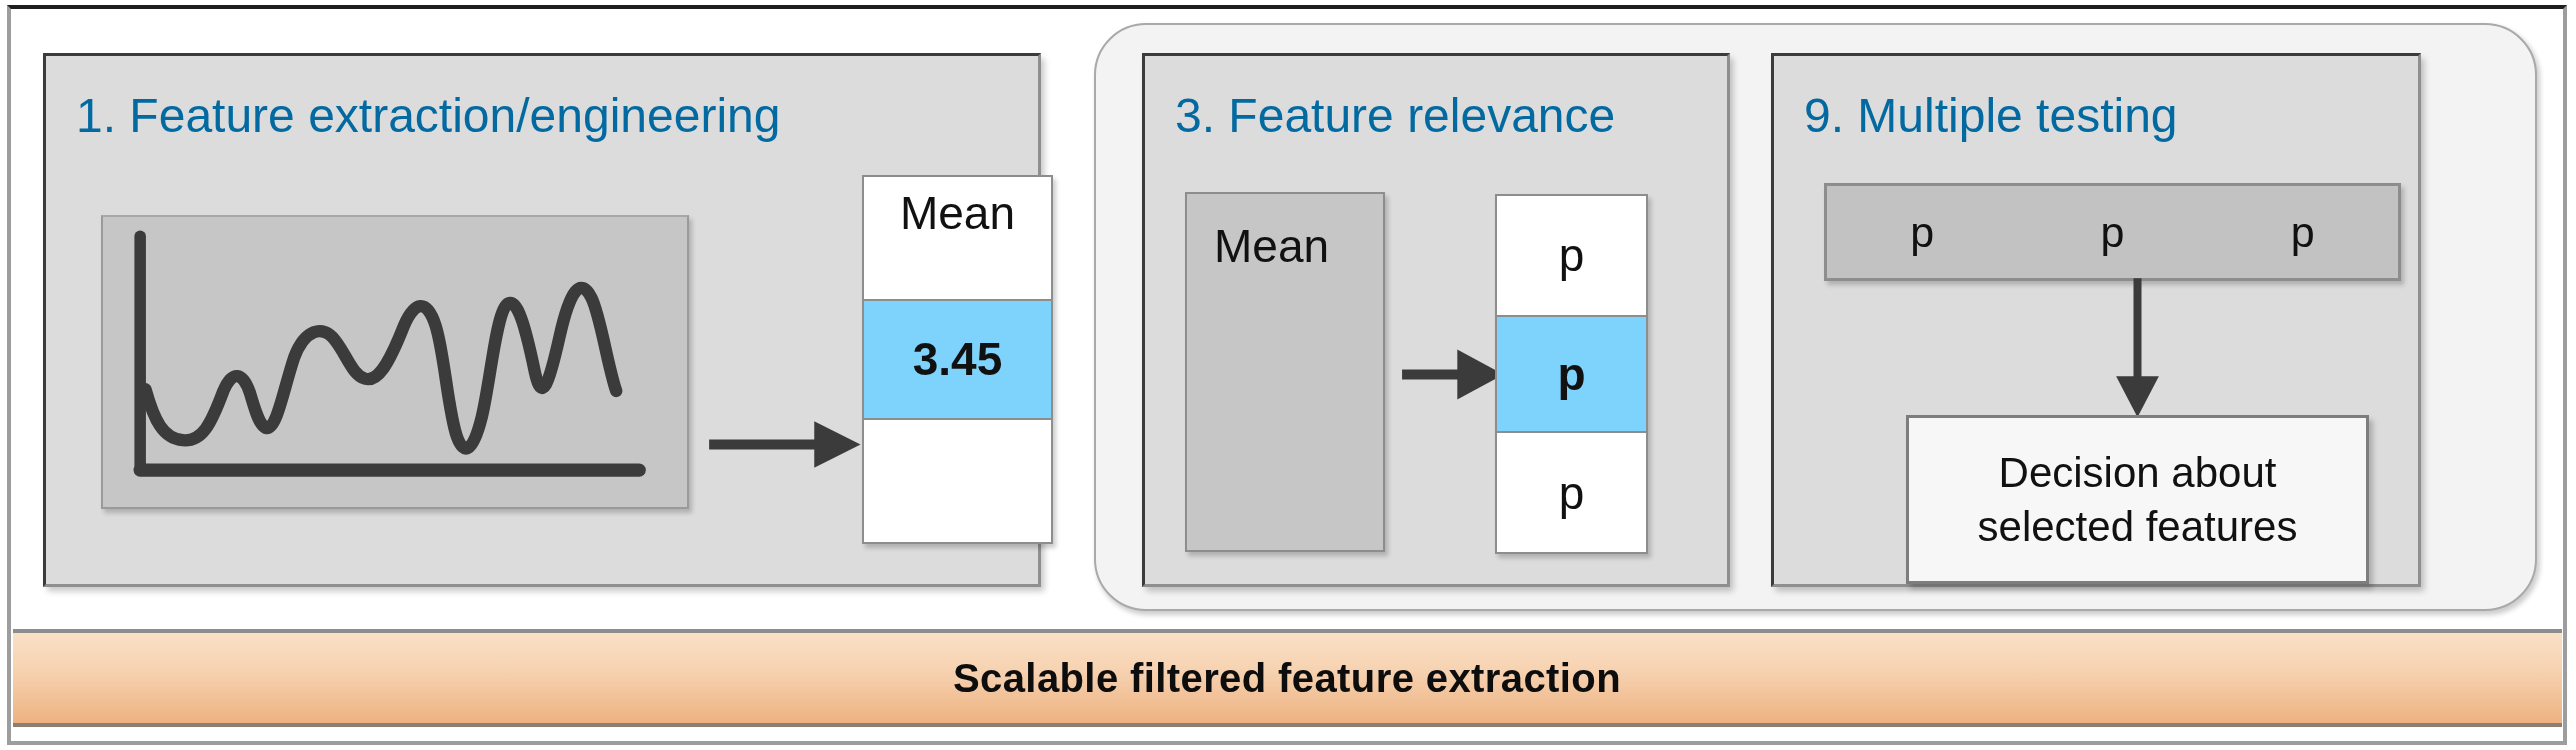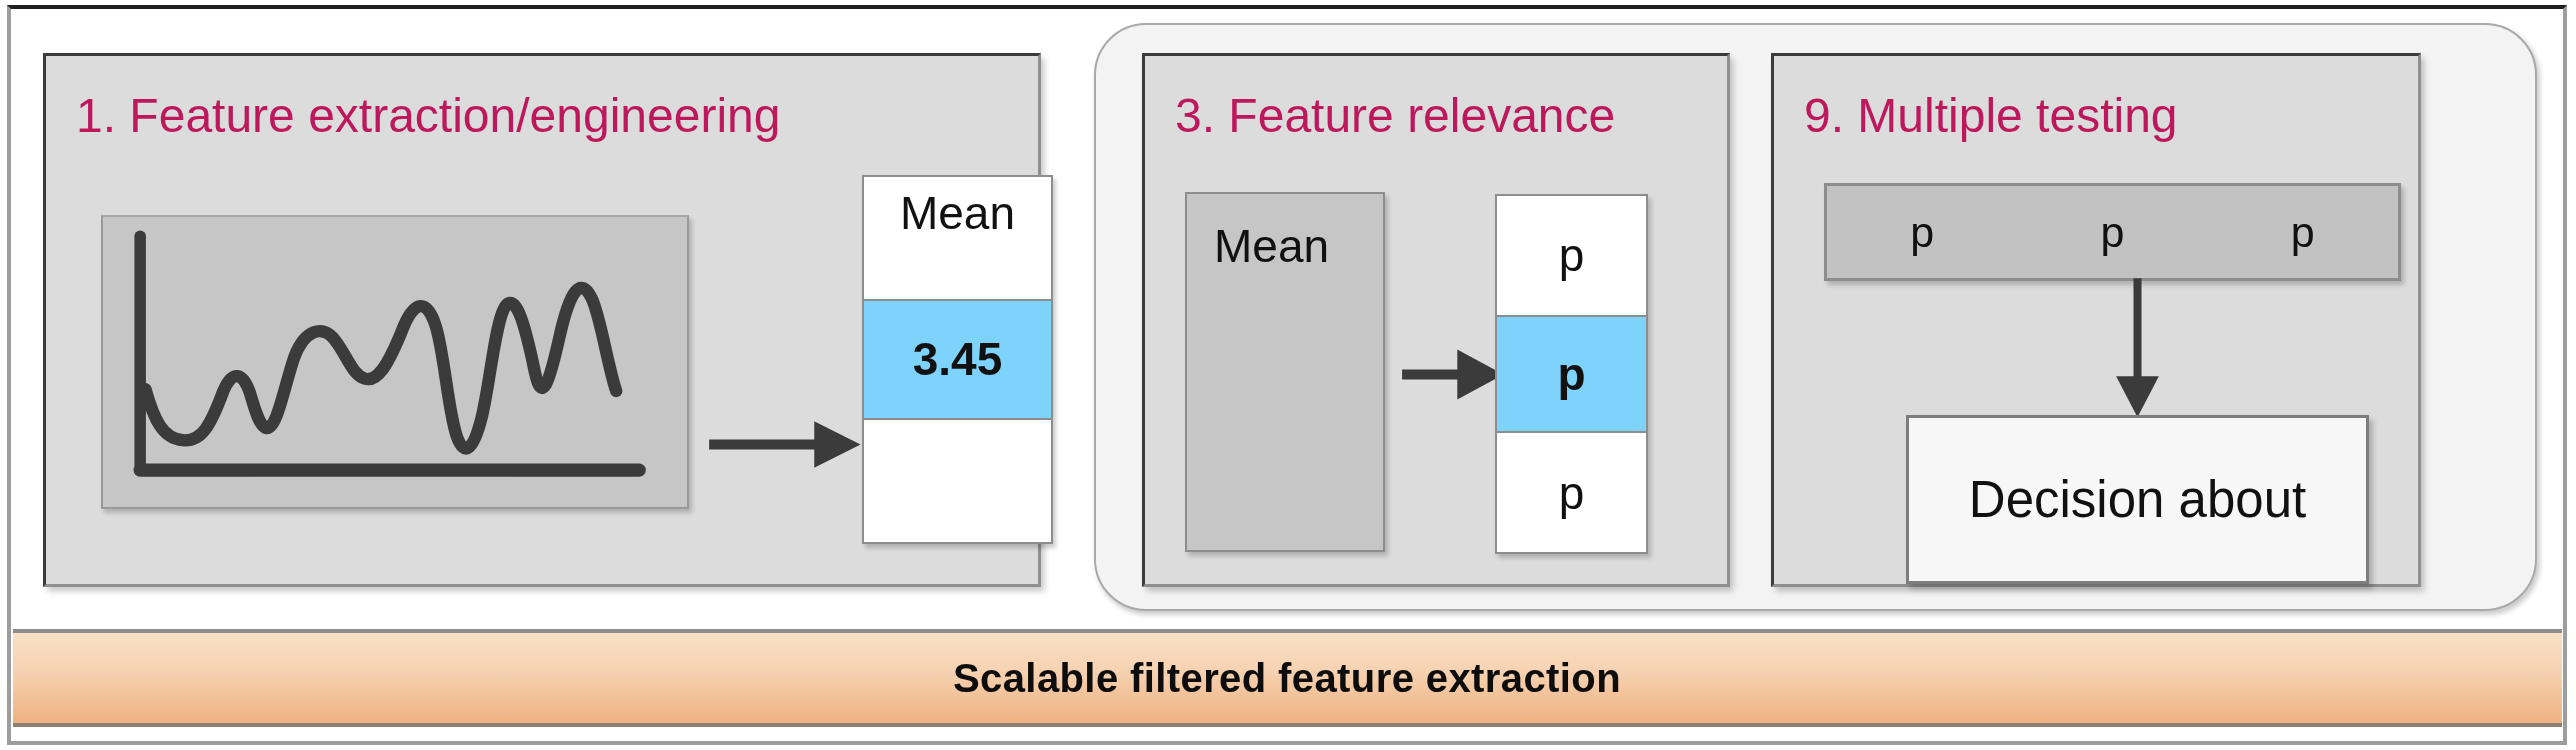--- a/index.html
+++ b/index.html
@@ -48,21 +48,21 @@
     box-shadow:3.6px 4.5px 6.2px rgba(0,0,0,.22);
   }
   #panel1{left:43px;top:53px;width:998px;height:534px;}
   #panel2{left:1142px;top:53px;width:588px;height:534px;}
   #panel3{left:1771px;top:53px;width:650px;height:534px;}
 
   .panel-title{
     position:absolute;
     left:30px;top:32px;
     font-size:48px;
-    color:#be185d;
+    color:#0369a1;
     white-space:nowrap;
   }
 
   
   .chart-box{
     position:absolute;
     left:55px;top:159px;
     width:588px;height:294px;
     box-sizing:border-box;
     background:#c6c6c6;
@@ -129,21 +129,21 @@
   .decision-box{
     position:absolute;
     left:1906px;top:415px;
     width:463px;height:169px;
     box-sizing:border-box;
     background:#f7f7f7;
     border:3.6px solid #7d7d7d;
     box-shadow:3.6px 4.5px 5.3px rgba(0,0,0,.22);
     display:flex;flex-direction:column;
     align-items:center;justify-content:center;
-    font-size:51px;color:#111111;line-height:1.28;
+    font-size:42px;color:#111111;line-height:1.28;
   }
 
   .arrow-v{position:absolute;left:2109px;top:278px;}
   .arrow-v svg{display:block;}
 
   
   .banner{
     position:absolute;
     left:12.5px;top:629px;
     width:2549px;height:98px;
@@ -235,18 +235,19 @@
 
   <div class="arrow-v">
     <svg width="57" height="143" viewBox="0 0 64 160">
       <line x1="32" y1="0" x2="32" y2="124" stroke="#3b3b3b" stroke-width="9"></line>
       <polygon points="8,110 56,110 32,156" fill="#3b3b3b"></polygon>
     </svg>
   </div>
 
   <div class="decision-box">
     <div>Decision about</div>
+    <div>selected features</div>
   </div>
 
   <div class="banner">Scalable filtered feature extraction</div>
 
 </div>
 
 
 </body></html>

